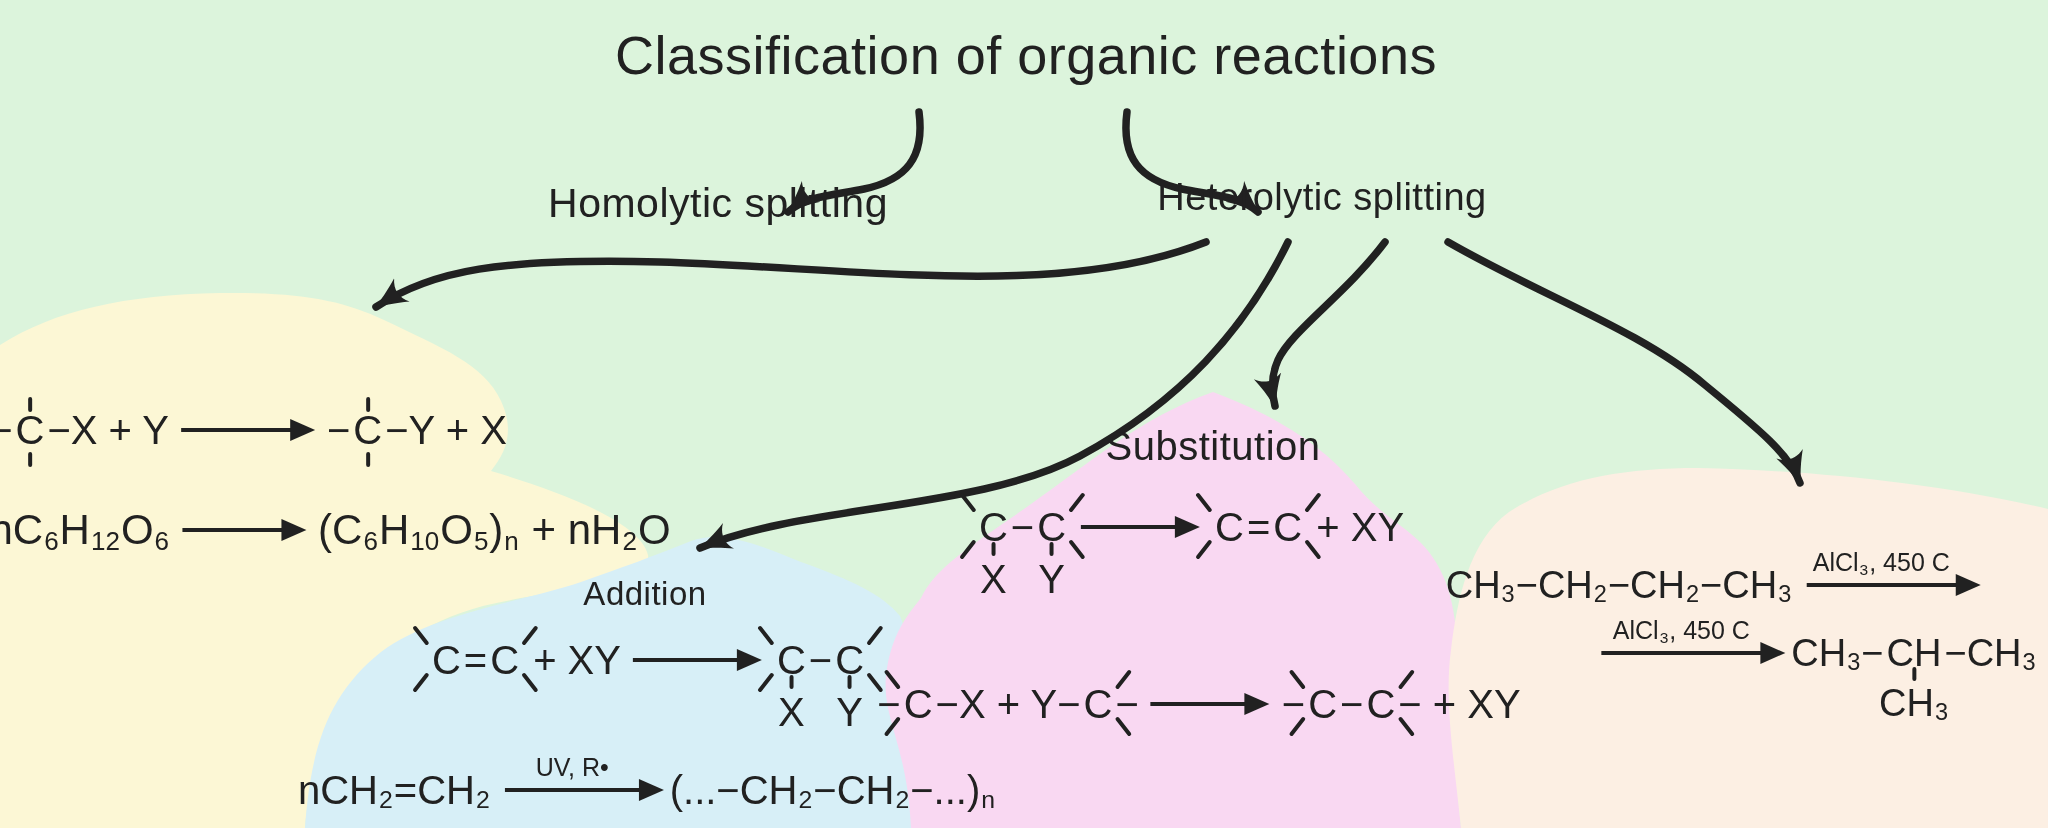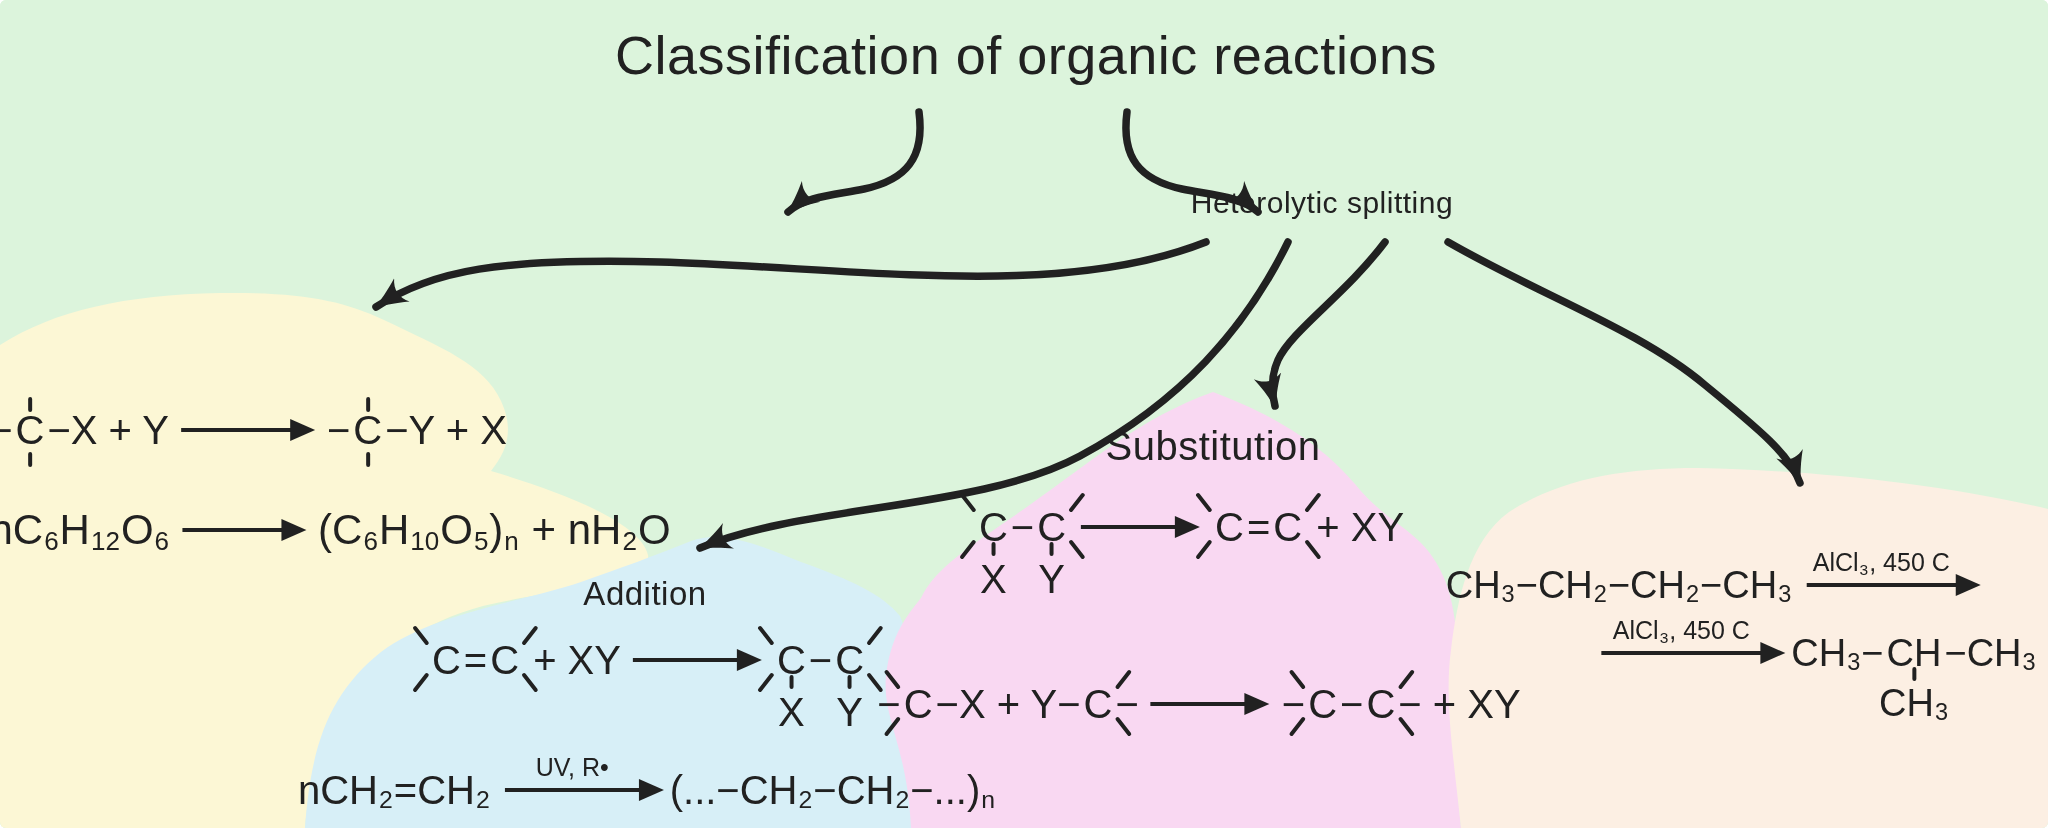--- a/index.html
+++ b/index.html
@@ -3,21 +3,20 @@
 <meta charset="utf-8">
 <style>
   html,body{margin:0;padding:0;}
   .stage{
     position:relative;
     width:2048px;height:828px;
     overflow:hidden;
     background:#dcf4dc;
     font-family:"Liberation Sans", sans-serif;
     color:#212121;
-    border-radius:6px;
   }
   .layer{position:absolute;left:0;top:0;}
   .arrow{fill:none;stroke:#212121;stroke-width:7.5;stroke-linecap:round;}
   
   .t{
     position:absolute;
     transform:translate(-50%,-50%);
     white-space:nowrap;
     line-height:1;
     letter-spacing:0.5px;
@@ -141,21 +140,22 @@
     <path class="arrow" marker-end="url(#ah)" d="M 919 112 C 925 158 906 180 864 189 C 834 195 806 196 788 212"></path>
     <path class="arrow" marker-end="url(#ah)" d="M 1127 112 C 1121 158 1140 180 1182 189 C 1212 195 1240 196 1258 212"></path>
     <path class="arrow" marker-end="url(#ah)" d="M 1206 242 C 1060 300 860 268 660 262 C 500 258 432 270 376 307"></path>
     <path class="arrow" marker-end="url(#ah)" d="M 1288 242 C 1245 330 1180 402 1080 456 C 980 510 800 505 700 548"></path>
     <path class="arrow" marker-end="url(#ah)" d="M 1385 242 C 1345 295 1292 330 1278 360 C 1270 378 1272 394 1275 406"></path>
     <path class="arrow" marker-end="url(#ah)" d="M 1448 242 C 1540 295 1640 330 1705 385 C 1760 430 1790 455 1800 483"></path>
   </svg>
 
   <div class="t" style="left:1026px;top:55px;font-size:54px">Classification of organic reactions</div>
 
-  <div class="t" style="left:1322px;top:203px;font-size:30px">Heterolytic splitting</div>
+  <div class="t" style="left:718px;top:203px;font-size:41px">Homolytic splitting</div>
+  <div class="t" style="left:1322px;top:197px;font-size:38px">Heterolytic splitting</div>
 
   <div class="t" style="left:645px;top:593px;font-size:33px">Addition</div>
   <div class="t" style="left:1213px;top:446px;font-size:40px">Substitution</div>
 
   <div class="fx" style="left:248px;top:430px"><span class="tx">−</span><span class="cd"><span>C</span><i class="tick tick-t"></i><i class="tick tick-b"></i></span><span class="tx">−X + Y</span><div class="ra" style="width: 110px;"></div><span class="tx">−</span><span class="cd"><span>C</span><i class="tick tick-t"></i><i class="tick tick-b"></i></span><span class="tx">−Y + X</span></div>
   <div class="fx" style="left:330px;top:530px;font-size:42px"><span class="tx">nC</span><span class="sb">6</span><span class="tx">H</span><span class="sb">12</span><span class="tx">O</span><span class="sb">6</span><div class="ra" style="width: 100px;"></div><span class="tx">(C</span><span class="sb">6</span><span class="tx">H</span><span class="sb">10</span><span class="tx">O</span><span class="sb">5</span><span class="tx">)</span><span class="sb">n</span><span class="tx"> + nH</span><span class="sb">2</span><span class="tx">O</span></div>
 
   <div class="fx" style="left:648px;top:660px"><span class="cd"><span>C</span><i class="bd bd-tl"></i><i class="bd bd-bl"></i></span><span class="tx">=</span><span class="cd"><span>C</span><i class="bd bd-tr"></i><i class="bd bd-br"></i></span><span class="tx"> + XY</span><div class="ra" style="width: 105px;"></div><span class="cd"><span>C</span><i class="bd bd-tl"></i><i class="bd bd-bl"></i><span class="below"><i class="btick"></i><span class="bct"><span class="tx">X</span></span></span></span><span class="tx">−</span><span class="cd"><span>C</span><i class="bd bd-tr"></i><i class="bd bd-br"></i><span class="below"><i class="btick"></i><span class="bct"><span class="tx">Y</span></span></span></span></div>
   <div class="fx" style="left:647px;top:790px"><span class="tx">nCH</span><span class="sb">2</span><span class="tx">=CH</span><span class="sb">2</span><div class="ral"><div class="ral-label"><span class="tx">UV, R•</span></div><div class="ra" style="width: 135px;"></div></div><span class="tx">(...−CH</span><span class="sb">2</span><span class="tx">−CH</span><span class="sb">2</span><span class="tx">−...)</span><span class="sb">n</span></div>
 

